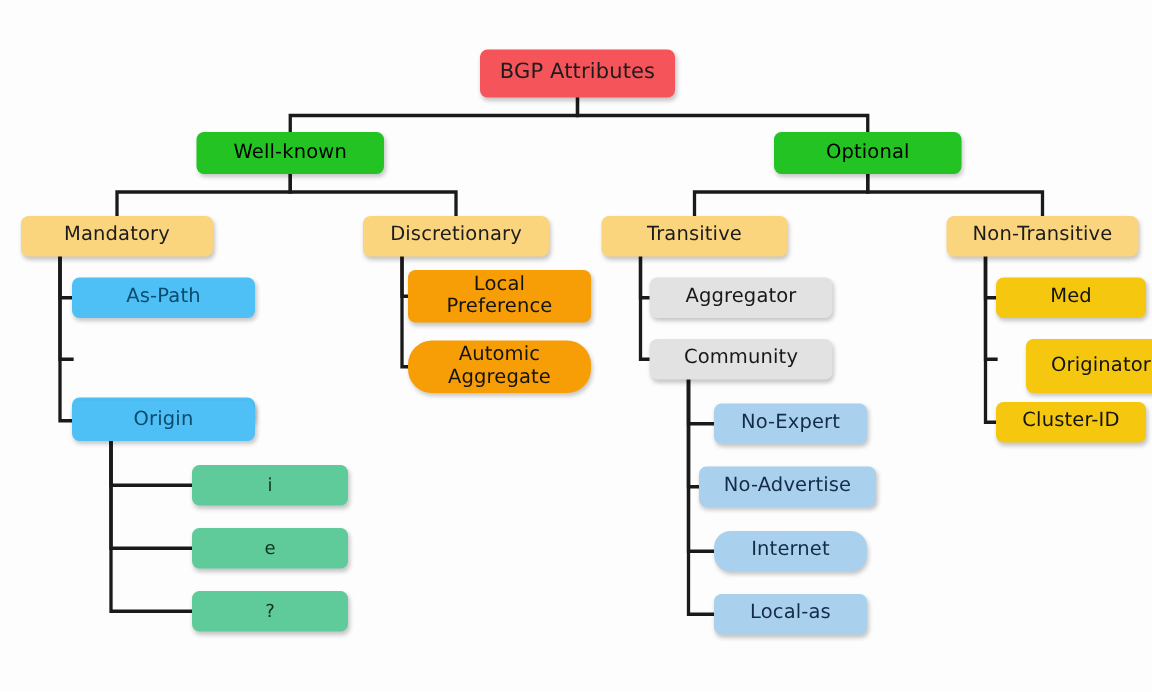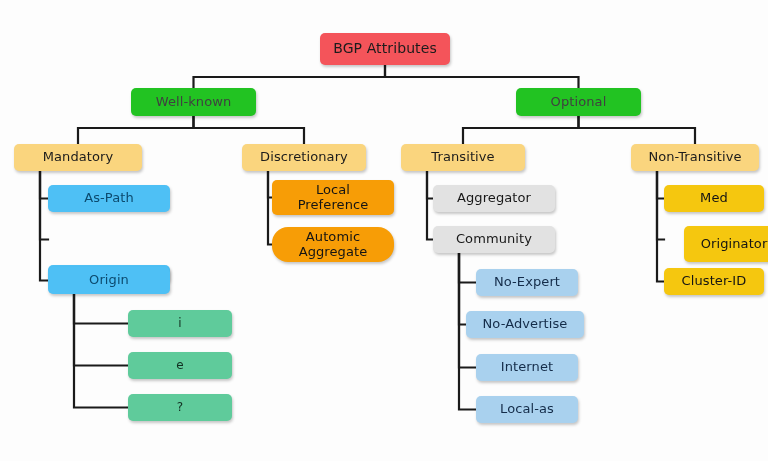--- a/index.html
+++ b/index.html
@@ -36,21 +36,21 @@
     border-radius: 5px;
     box-shadow: 1px 2px 3px rgba(0,0,0,0.22);
     line-height: 1.12;
     font-weight: 500;
     letter-spacing: 0.1px;
     white-space: pre-line;
     padding: 0 0;
   }
   
   .c-root     { background: #f4545a; color: #1c1c1c; }
-  .c-green    { background: #22c322; color: #404040; }
+  .c-green    { background: #22c322; color: #000000; }
   .c-amber    { background: #fad57e; color: #1c1c1c; }
   .c-blue     { background: #4ec0f5; color: #0c4a6e; }
   .c-teal     { background: #5fcb9b; color: #123022; }
   .c-orange   { background: #f79d06; color: #141414; }
   .c-gray     { background: #e2e2e2; color: #181818; text-align: right; }
   .c-lblue    { background: #a9d1ee; color: #142c49; }
   .c-gold     { background: #f5c70f; color: #141414; }
 </style>
 </head>
 <body>
@@ -98,19 +98,19 @@
       <div class="node c-teal" style="left: 128px; top: 352px; width: 104px; height: 27px; font-size: 12px;">e</div>
       <div class="node c-teal" style="left: 128px; top: 394px; width: 104px; height: 27px; font-size: 12px;">?</div>
       <div class="node c-orange" style="left: 272px; top: 180px; width: 122px; height: 35px; font-size: 13px;">Local
 Preference</div>
       <div class="node c-orange" style="left: 272px; top: 227px; width: 122px; height: 35px; font-size: 13px; border-radius: 16px;">Automic
 Aggregate</div>
       <div class="node c-gray" style="left: 433px; top: 185px; width: 122px; height: 27px; font-size: 13px;">Aggregator</div>
       <div class="node c-gray" style="left: 433px; top: 226px; width: 122px; height: 27px; font-size: 13px;">Community</div>
       <div class="node c-lblue" style="left: 476px; top: 269px; width: 102px; height: 27px; font-size: 13px;">No-Expert</div>
       <div class="node c-lblue" style="left: 466px; top: 311px; width: 118px; height: 27px; font-size: 13px;">No-Advertise</div>
-      <div class="node c-lblue" style="left: 476px; top: 354px; width: 102px; height: 27px; font-size: 13px;">Internet</div>
+      <div class="node c-lblue" style="left: 476px; top: 354px; width: 102px; height: 27px; font-size: 13px; border-radius: 11px;">Internet</div>
       <div class="node c-lblue" style="left: 476px; top: 396px; width: 102px; height: 27px; font-size: 13px;">Local-as</div>
       <div class="node c-gold" style="left: 664px; top: 185px; width: 100px; height: 27px; font-size: 13px;">Med</div>
       <div class="node c-gold" style="left: 684px; top: 226px; width: 100px; height: 36px; font-size: 13px;">Originator</div>
       <div class="node c-gold" style="left: 664px; top: 268px; width: 100px; height: 27px; font-size: 13px;">Cluster-ID</div>
     </div>
 </div>
 
 </body></html>

